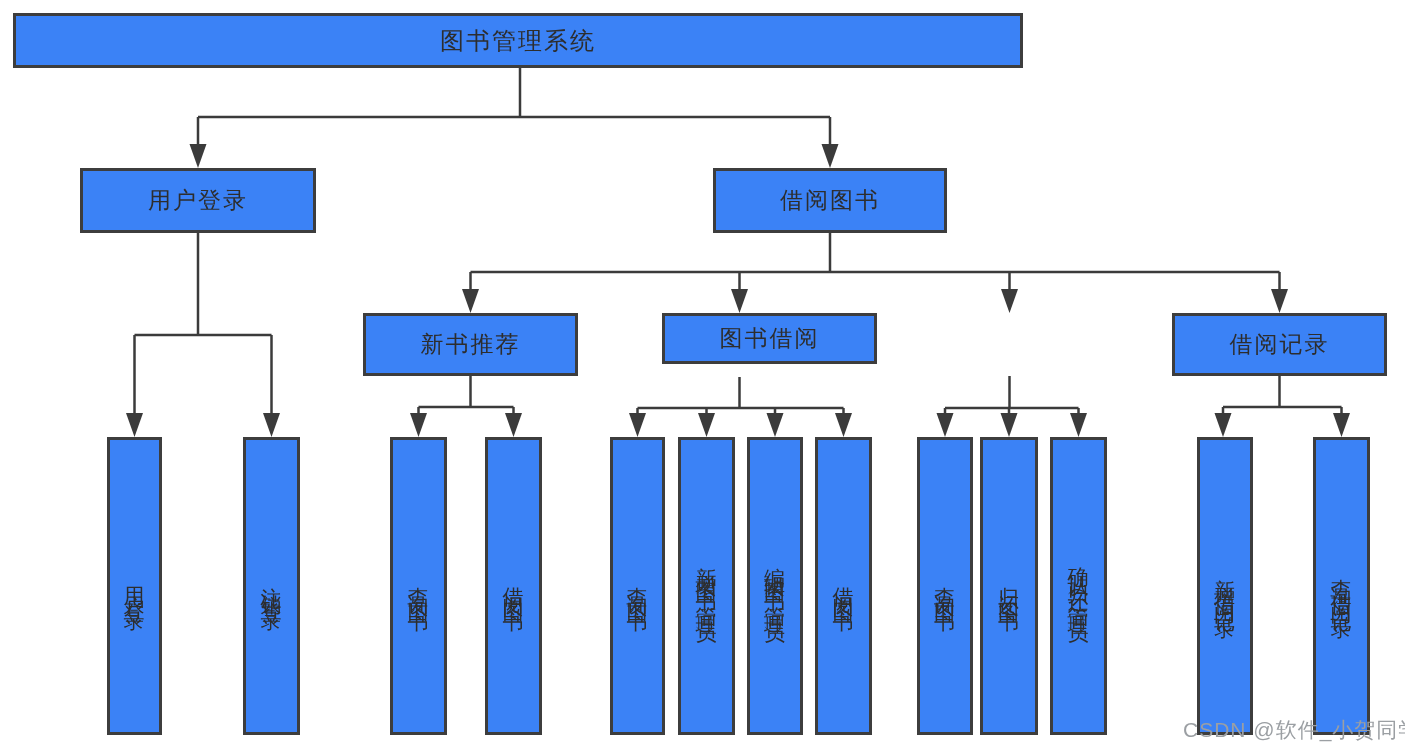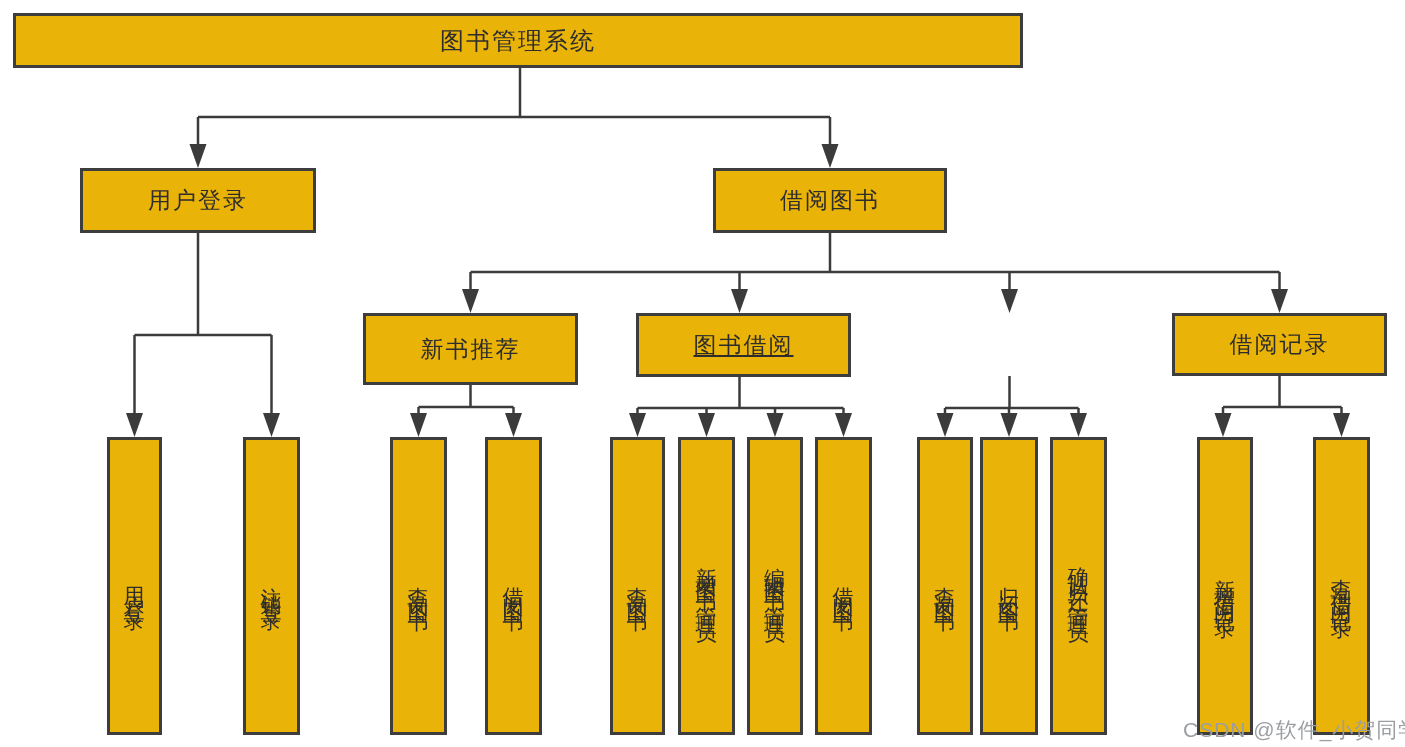--- a/index.html
+++ b/index.html
@@ -16,21 +16,21 @@
     overflow: hidden;
   }
   .connectors {
     position: absolute;
     left: 0;
     top: 0;
     z-index: 0;
   }
   .box {
     position: absolute;
-    background: #eab308;
+    background: #3b82f6;
     border: 3px solid #3d3d3d;
     box-sizing: border-box;
     display: flex;
     align-items: center;
     justify-content: center;
     color: #2d2d2d;
     z-index: 1;
   }
   .hbox {
     font-size: 23px;
@@ -135,24 +135,24 @@
     <span>图书管理系统</span>
   </div>
 
   <div class="box hbox" style="left:80px; top:168px; width:236px; height:65px;">
     <span>用户登录</span>
   </div>
   <div class="box hbox" style="left:713px; top:168px; width:234px; height:65px;">
     <span>借阅图书</span>
   </div>
 
-  <div class="box hbox" style="left:363px; top:313px; width:215px; height:72px;justify-content:center;">
+  <div class="box hbox" style="left:363px; top:313px; width:215px; height:63px;justify-content:center;">
     <span>新书推荐</span>
   </div>
-  <div class="box hbox" style="left:636px; top:313px; width:215px; height:64px;text-decoration:underline;">
+  <div class="box hbox" style="left:662px; top:313px; width:215px; height:51px;">
     <span>图书借阅</span>
   </div>
   <div class="box hbox" style="left:1172px; top:313px; width:215px; height:63px;">
     <span>借阅记录</span>
   </div>
 
   <div class="box vbox" style="left:107px; top:437px; width:55px; height:298px;">
     <span>用户登录</span>
   </div>
   <div class="box vbox" style="left:243px; top:437px; width:57px; height:298px;">

